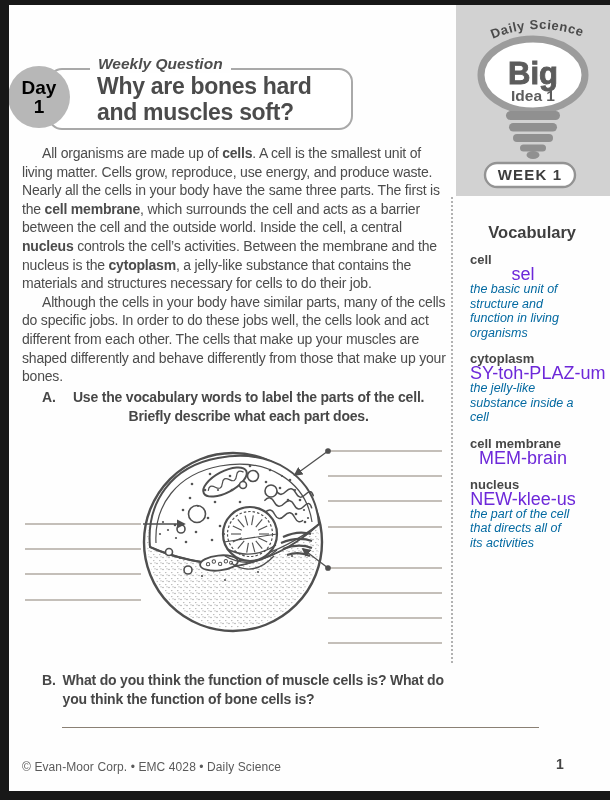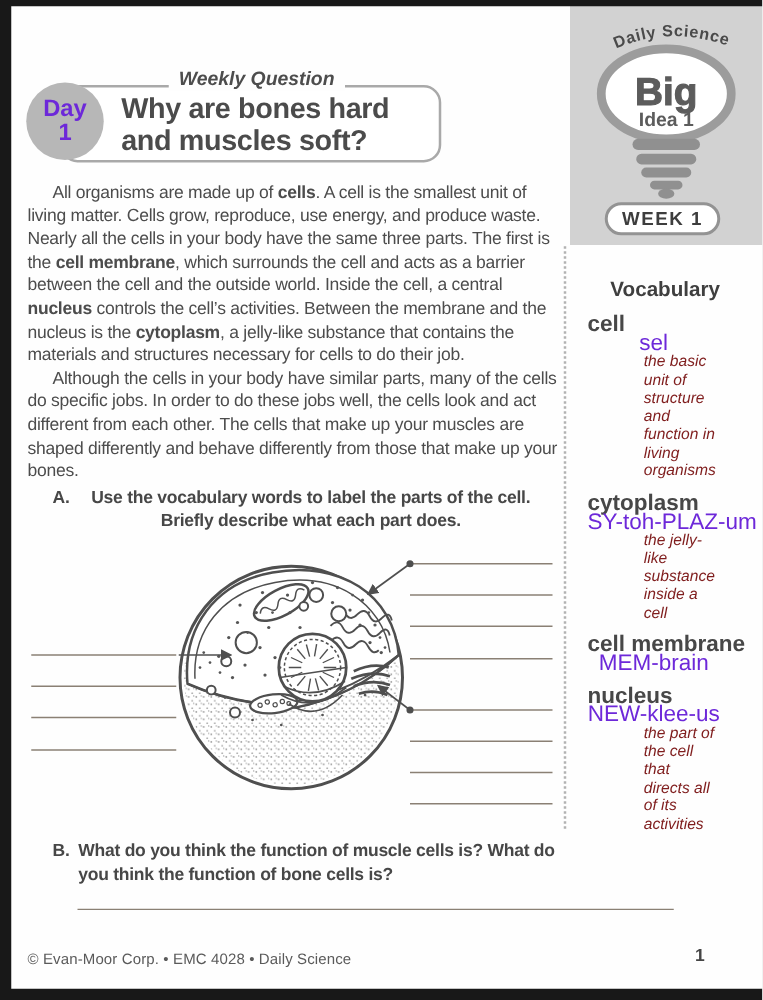--- a/index.html
+++ b/index.html
@@ -6,25 +6,25 @@
   .sheet{position:relative;width:610px;height:800px;background:#fefefe;overflow:hidden;
          font-family:"Liberation Sans",sans-serif;color:#4a4a4a;}
   
   .edge-top{position:absolute;left:0;top:0;width:610px;height:5px;background:#181818;z-index:30;}
   .edge-left{position:absolute;left:0;top:0;width:9px;height:800px;background:#181818;z-index:30;}
   .edge-bottom{position:absolute;left:0;top:791px;width:610px;height:9px;background:#181818;z-index:30;}
 
   
   .title-box{position:absolute;left:48px;top:68px;width:301px;height:58px;border:2.5px solid #a9a9a9;
              border-radius:14px;background:#fff;z-index:1;}
-  .day-circle{position:absolute;left:21px;top:66px;width:62px;height:62px;border-radius:50%;
+  .day-circle{position:absolute;left:8px;top:66px;width:62px;height:62px;border-radius:50%;
               background:#b7b7b7;z-index:2;display:flex;flex-direction:column;align-items:center;
-              justify-content:center;font-weight:700;font-size:19px;line-height:19px;color:#6d28d9;}
+              justify-content:center;font-weight:700;font-size:19px;line-height:19px;color:#000000;}
   .kicker{position:absolute;left:90px;top:55px;z-index:3;background:#fefefe;padding:0 8px;
-          font-weight:700;font-style:italic;font-size:15.5px;color:#4d4d4d;margin-left:45px;}
+          font-weight:700;font-style:italic;font-size:15.5px;color:#4d4d4d;}
   .page-title{position:absolute;left:97px;top:74px;z-index:3;font-weight:700;font-size:23px;
               line-height:25.5px;letter-spacing:-0.3px;color:#4b4b4b;}
 
   
   .panel{position:absolute;left:456px;top:0;width:154px;height:196px;background:#d2d2d2;z-index:4;}
 
   
   .intro{position:absolute;left:22px;top:144px;width:428px;font-size:14px;line-height:18.6px;
          letter-spacing:-0.2px;color:#4c4c4c;}
   .intro p{margin:0;text-indent:20px;}
@@ -37,23 +37,23 @@
   .b-answer-line{position:absolute;left:62px;top:727px;width:477px;border-top:1.5px solid #8a8074;}
 
   
   .diagram{position:absolute;left:0;top:430px;z-index:2;}
 
   
   .vocab-sep{position:absolute;left:451px;top:197px;height:466px;border-left:2px dotted #b2b2b2;}
   .vocab{position:absolute;left:470px;top:223px;width:106px;}
   .vocab-heading{font-size:16.5px;font-weight:700;color:#3f3f3f;margin:0 0 10px 0;text-align:right;}
   .vocab-entry{margin:0 0 11px 0;}
-  .vocab-term{font-size:18px;font-weight:700;color:#474747;white-space:nowrap;line-height:15px;}
+  .vocab-term{font-size:13px;font-weight:700;color:#474747;white-space:nowrap;line-height:15px;}
   .vocab-pron{font-size:18px;color:#6d28d9;white-space:nowrap;line-height:15px;text-align:center;}
-  .vocab-def{font-size:12.5px;font-style:italic;color:#7f1d1d;line-height:14.5px;margin-left:45px;}
+  .vocab-def{font-size:12.5px;font-style:italic;color:#0369a1;line-height:14.5px;}
 
   
   .footer{position:absolute;left:22px;top:760px;font-size:12px;color:#5a5a5a;letter-spacing:0.1px;}
   .page-num{position:absolute;left:556px;top:756px;font-size:14px;font-weight:700;color:#454545;}
 
   svg text{font-family:"Liberation Sans",sans-serif;}
 </style>
 </head>
 <body>
 

